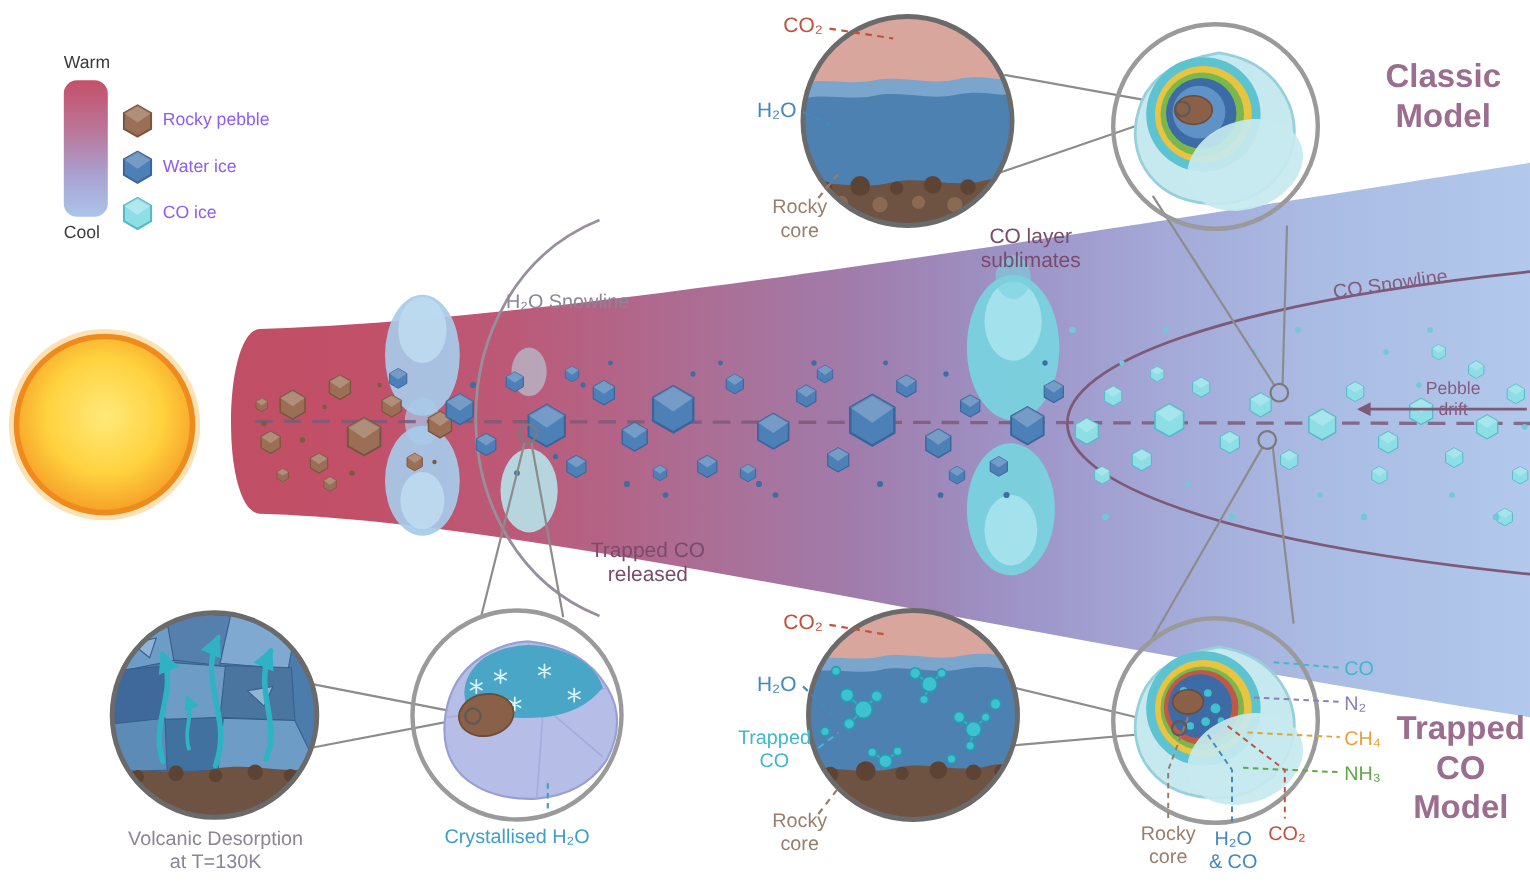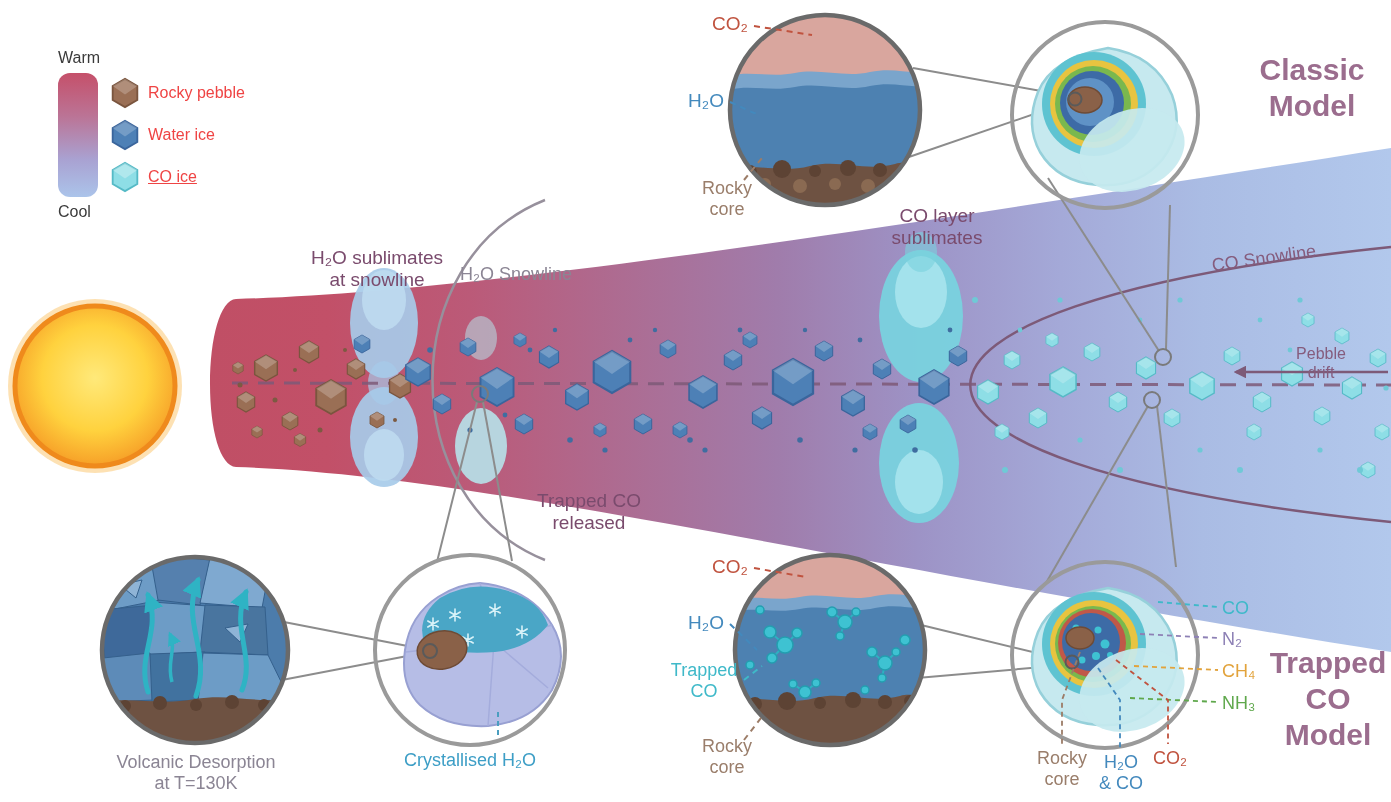--- a/index.html
+++ b/index.html
@@ -14,21 +14,21 @@
   .gray   { color:#8b8594; font-size:18px; }
   .title  { color:#9b6d8e; font-size:30px; font-weight:bold; line-height:1.2; }
   .red    { color:#c0533f; font-size:19px; }
   .blue   { color:#4389bd; font-size:19px; }
   .teal   { color:#3fb9c9; font-size:18px; }
   .brown  { color:#9a7e6b; font-size:18px; }
   .purp   { color:#8d80b5; font-size:18px; }
   .orange { color:#e2a33c; font-size:18px; }
   .green  { color:#5fa84c; font-size:18px; }
   .snowpurp { color:#855c7d; font-size:18px; }
-  .legend-row { position:absolute; display:flex; align-items:center; gap:6px; font-size:16px; color:#ef4444; }
+  .legend-row { position:absolute; display:flex; align-items:center; gap:6px; font-size:16px; color:#8b5cf6;margin-top:17px; }
   .grad-bar { position:absolute; left:58px; top:73px; width:40px; height:124px; border-radius:12px;
               background:linear-gradient(180deg,#c5506a 0%, #bb7496 35%, #a9a2d2 70%, #abc4ea 100%); }
   .small { font-size:16px; color:#3a3a3a; }
 </style>
 </head>
 <body>
 
 <div class="stage">
 
 <svg class="layer" width="1391" height="802" viewBox="0 0 1391 802">
@@ -448,36 +448,34 @@
   </svg>
   <span>Rocky pebble</span>
 </div>
 <div class="legend-row" style="left:108px; top:118px;text-align:center;">
   <svg width="34" height="34" viewBox="-12 -12 24 24">
     <path d="M0,-10 L8.7,-5 L8.7,5 L0,10 L-8.7,5 L-8.7,-5 Z" fill="#4d80b6" stroke="#3a659c" stroke-width="1.3"></path>
     <path d="M0,-10 L8.7,-5 L0,1 L-8.7,-5 Z" fill="#ffffff" opacity="0.22"></path>
   </svg>
   <span>Water ice</span>
 </div>
-<div class="legend-row" style="left:108px; top:160px;text-decoration:underline;">
+<div class="legend-row" style="left:108px; top:160px;">
   <svg width="34" height="34" viewBox="-12 -12 24 24">
     <path d="M0,-10 L8.7,-5 L8.7,5 L0,10 L-8.7,5 L-8.7,-5 Z" fill="#8edee6" stroke="#55bac6" stroke-width="1.3"></path>
     <path d="M0,-10 L8.7,-5 L0,1 L-8.7,-5 Z" fill="#ffffff" opacity="0.3"></path>
   </svg>
   <span>CO ice</span>
 </div>
 
 <div class="lbl title center" style="left:1312px; top:52px;">Classic
 Model</div>
 <div class="lbl title center" style="left:1328px; top:645px;">Trapped
 CO
 Model</div>
 
-<div class="lbl plum center" style="left:377px; top:247px;">H₂O sublimates
-at snowline</div>
 <div class="lbl gray center" style="left:516px; top:264px;">H₂O Snowline</div>
 <div class="lbl plum center" style="left:937px; top:205px;">CO layer
 sublimates</div>
 <div class="lbl plum center" style="left:589px; top:490px;">Trapped CO
 released</div>
 <div class="lbl snowpurp rot" style="left:1264px; top:248px;">CO Snowline</div>
 <div class="lbl snowpurp center" style="left:1321px; top:345px; font-size:16px;">Pebble drift</div>
 
 <div class="lbl red right" style="left:748px; top:13px;">CO₂</div>
 <div class="lbl blue right" style="left:724px; top:90px;">H₂O</div>

